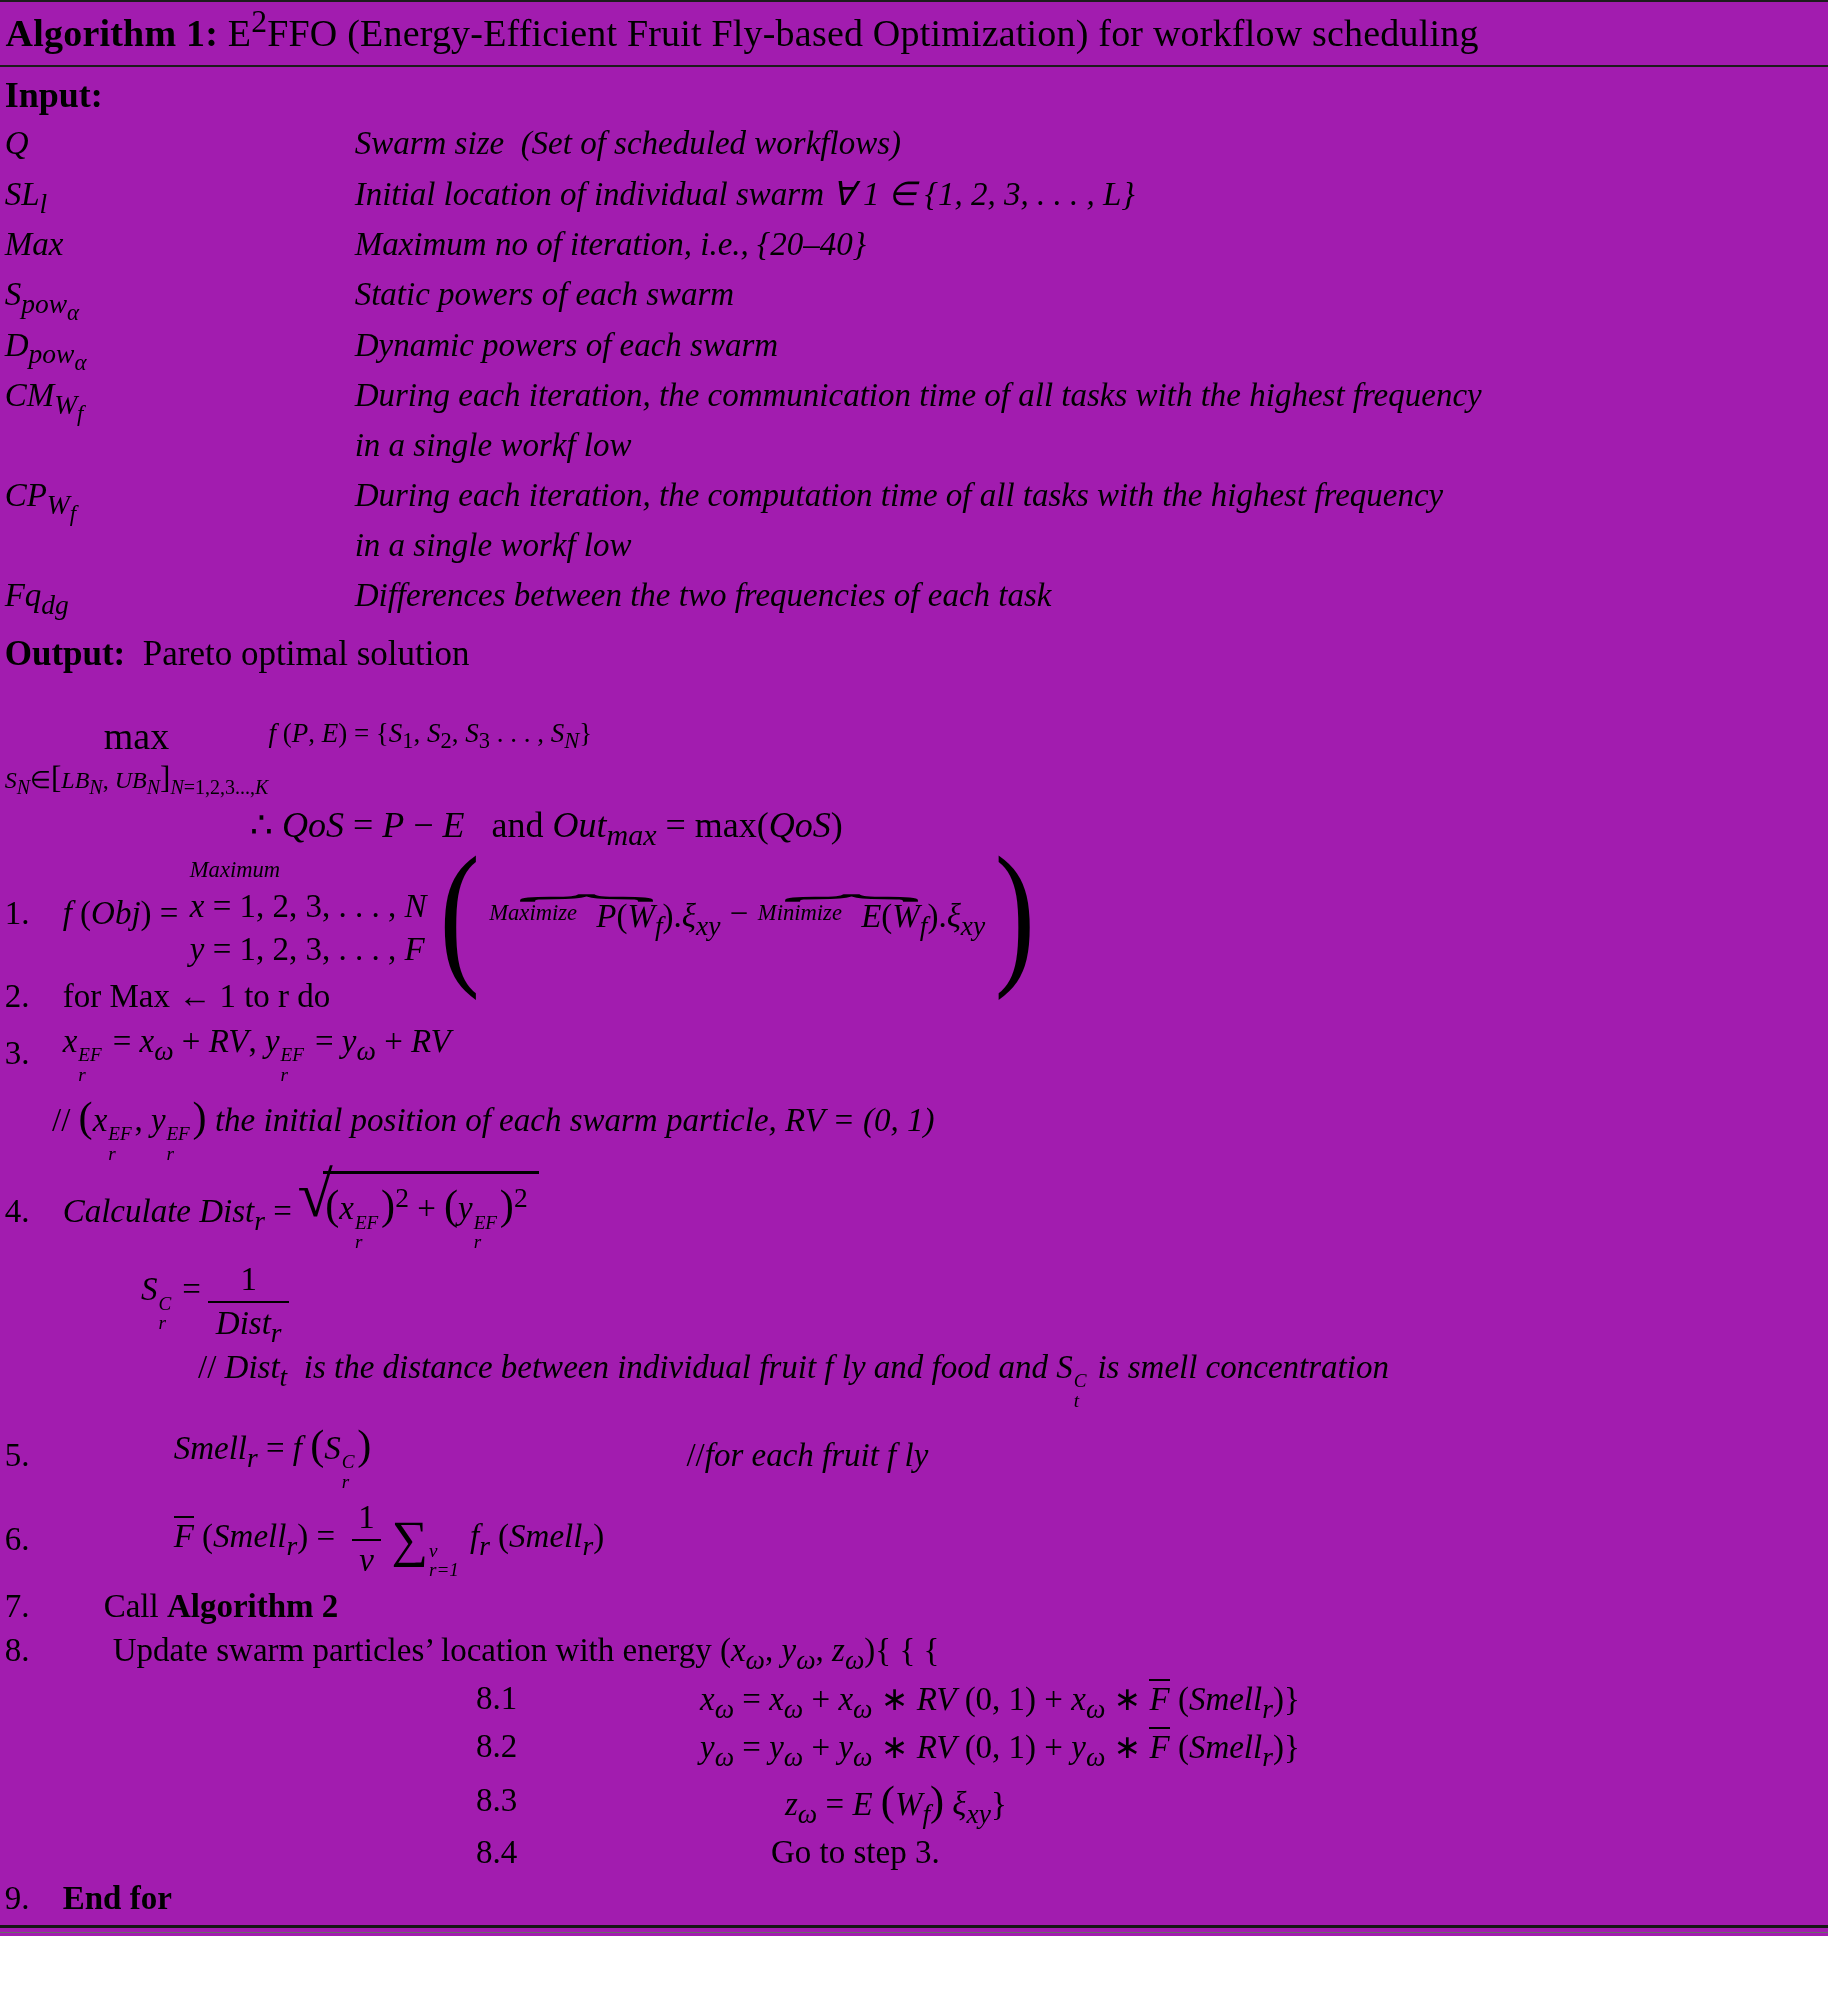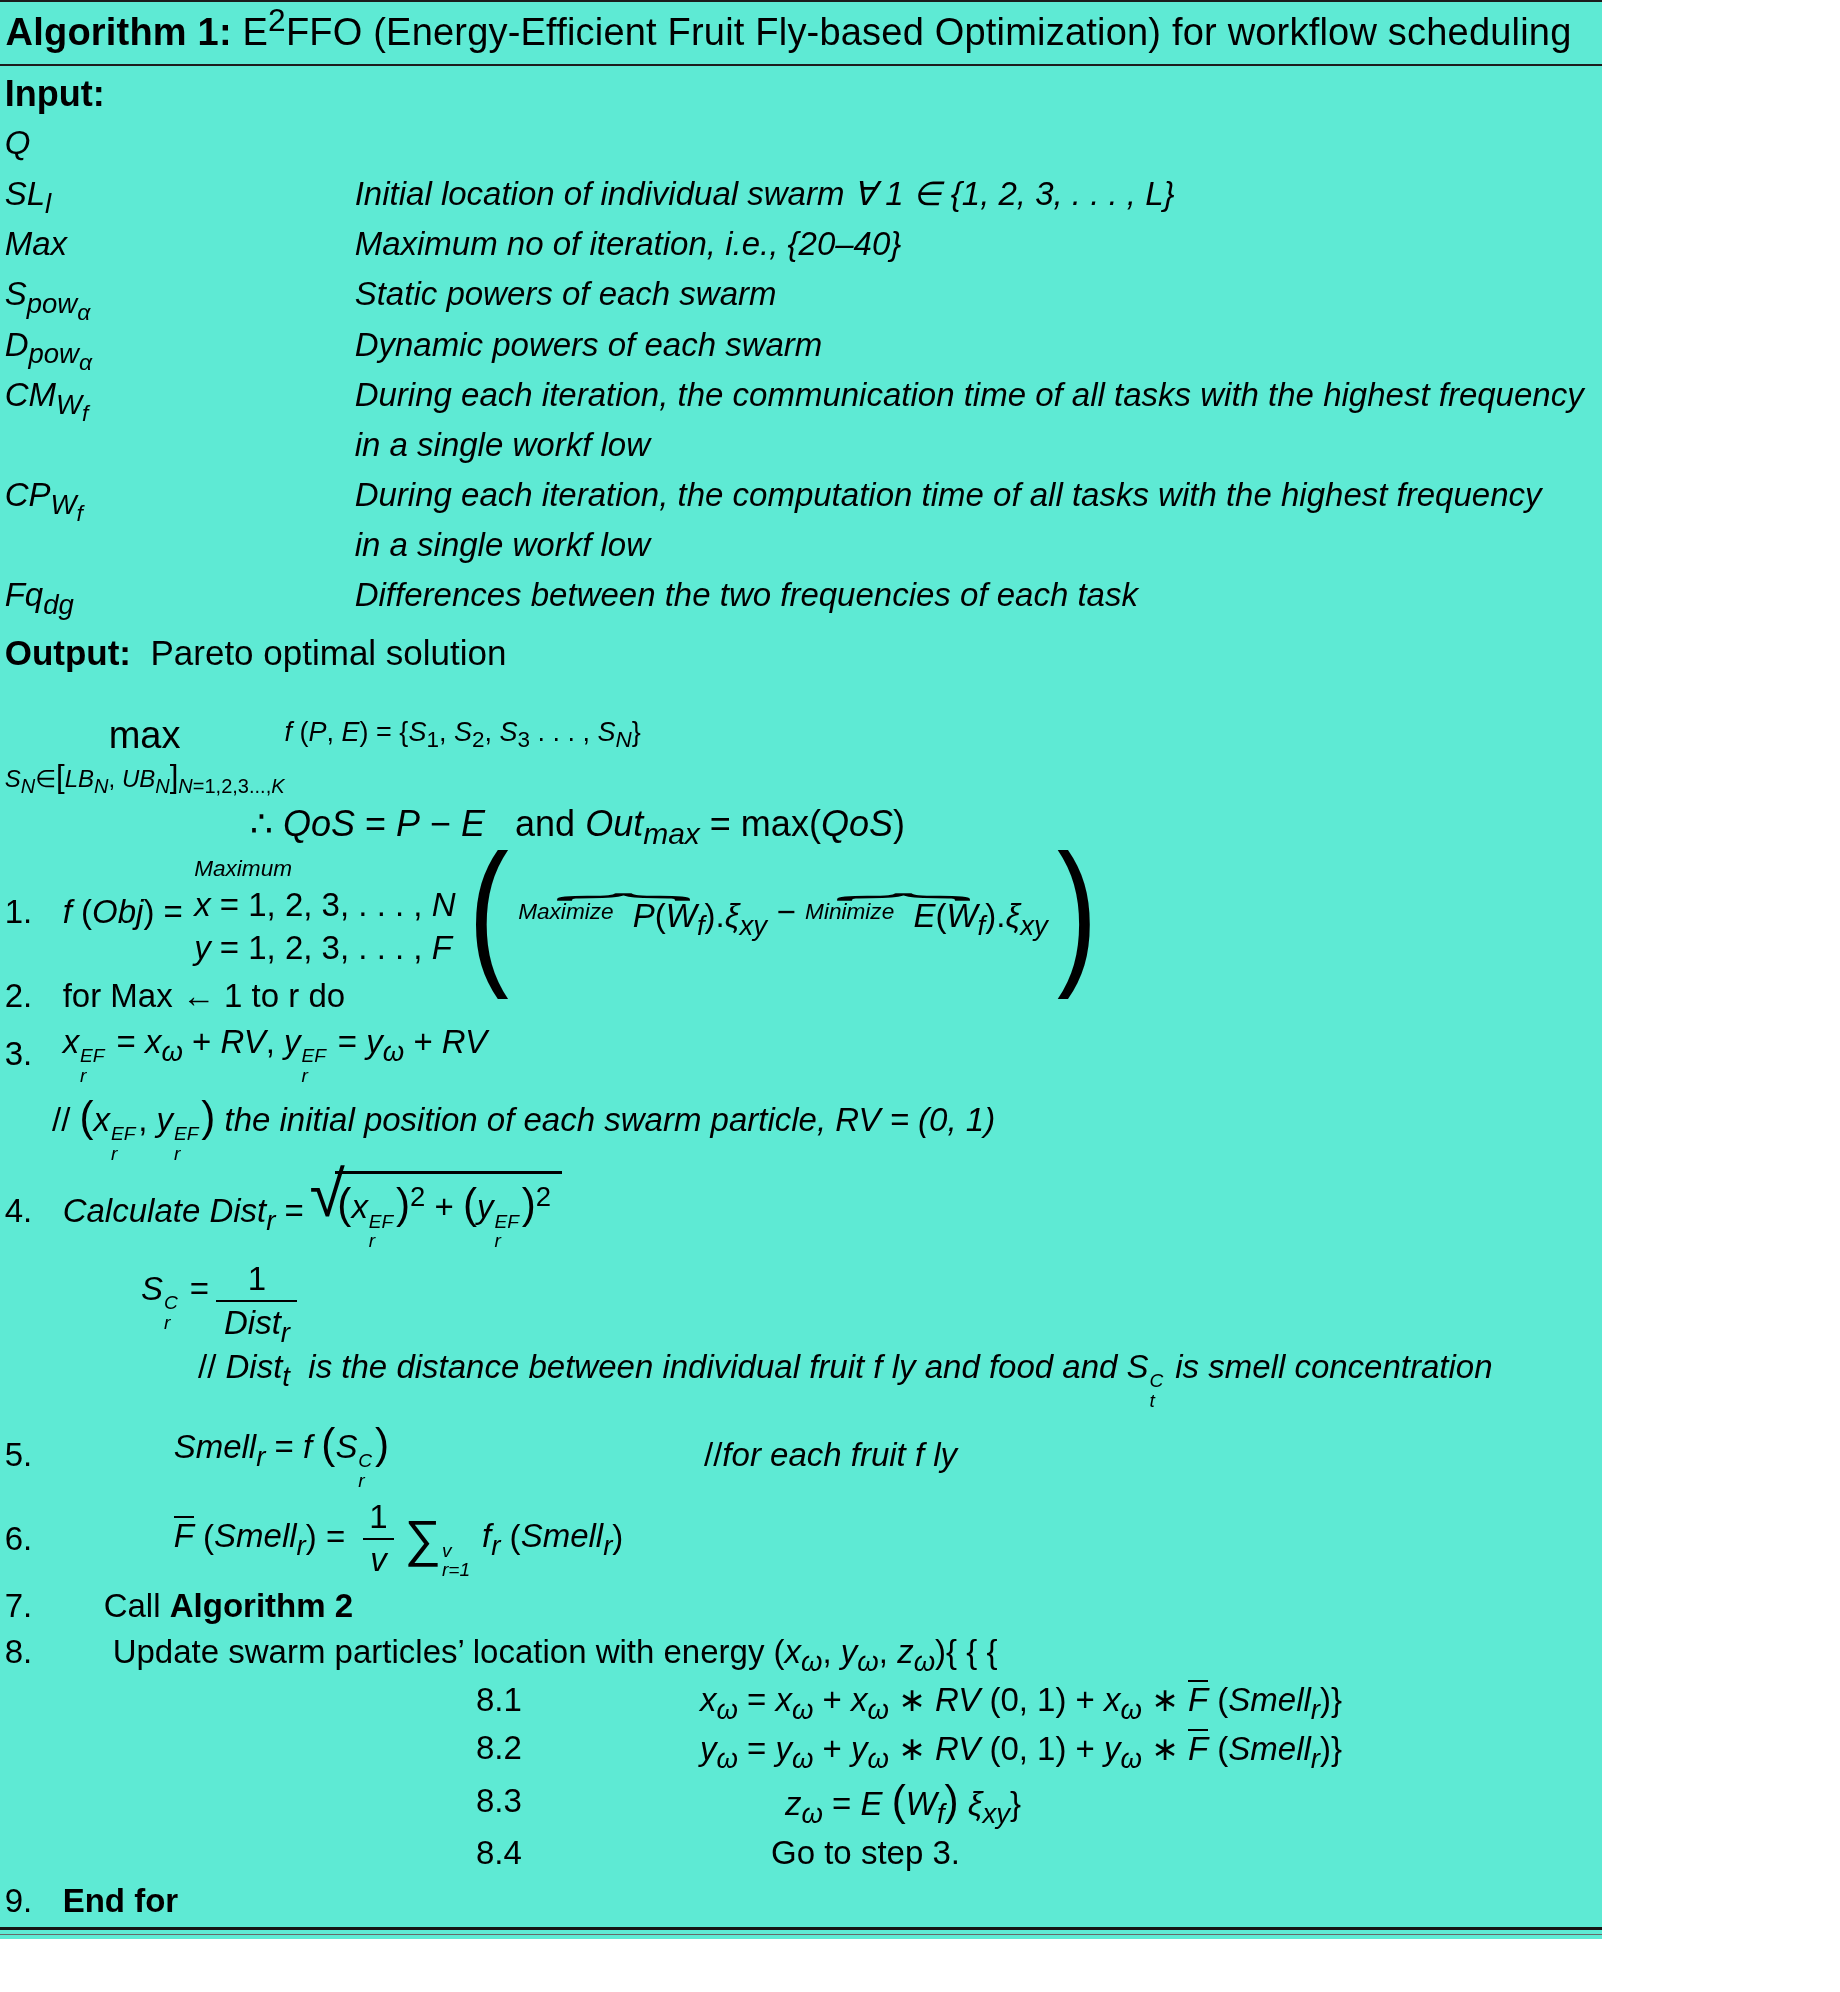--- a/index.html
+++ b/index.html
@@ -1,18 +1,18 @@
 <!DOCTYPE html>
 <html style="font-size:15px"><head>
 <meta charset="utf-8">
 <style>
   html,body{margin:0;padding:0;background:#ffffff;color:#000;}
   .page{
-    width:1602px; box-sizing:border-box; background:#5eead4;
-    font-family:Liberation Sans, sans-serif;
+    width:1828px; box-sizing:border-box; background:#a21caf;
+    font-family:Liberation Serif, serif;
     font-size:33px; padding:0 0 3.8px 0; position:relative;
   }
   .rule{border-top:2.8px solid #1c1c1c; margin:0;}
   .rule.thin{border-top-width:2.4px;}
   .rule.dbl{border-top:3.3px solid #161616; border-bottom:1.9px solid #6a6a6a; height:3.8px;}
   .titlebar{font-size:38px; padding:8.5px 3.8px 10.4px 5.6px; letter-spacing:0.2px;}
   .titlebar b{font-weight:700;}
   .sec-heading{font-weight:700; font-size:36px; padding:7.5px 0 0 4.7px;}
   .def-list{padding-top:1.9px;}
   .def-row{display:flex; align-items:flex-start; line-height:1.5; margin:0.9px 0;}
@@ -76,20 +76,21 @@
     <b>Algorithm 1:</b><span> E<sup>2</sup>FFO (Energy-Efficient Fruit Fly-based Optimization) for workflow scheduling</span>
   </div>
 
   <div class="rule thin"></div>
 
   <div class="sec-heading">Input:</div>
 
   <div class="def-list">
     <div class="def-row">
       <div class="def-sym"><i>Q</i></div>
+      <div class="def-desc"><i>Swarm size</i>&nbsp; (Set of scheduled workflows)</div>
     </div>
     <div class="def-row">
       <div class="def-sym"><i>SL<sub>l</sub></i></div>
       <div class="def-desc"><i>Initial location of individual swarm</i> ∀ 1 ∈ {1, 2, 3, . . . , L}</div>
     </div>
     <div class="def-row">
       <div class="def-sym"><i>Max</i></div>
       <div class="def-desc"><i>Maximum no of iteration, i.e., {20–40}</i></div>
     </div>
     <div class="def-row">

